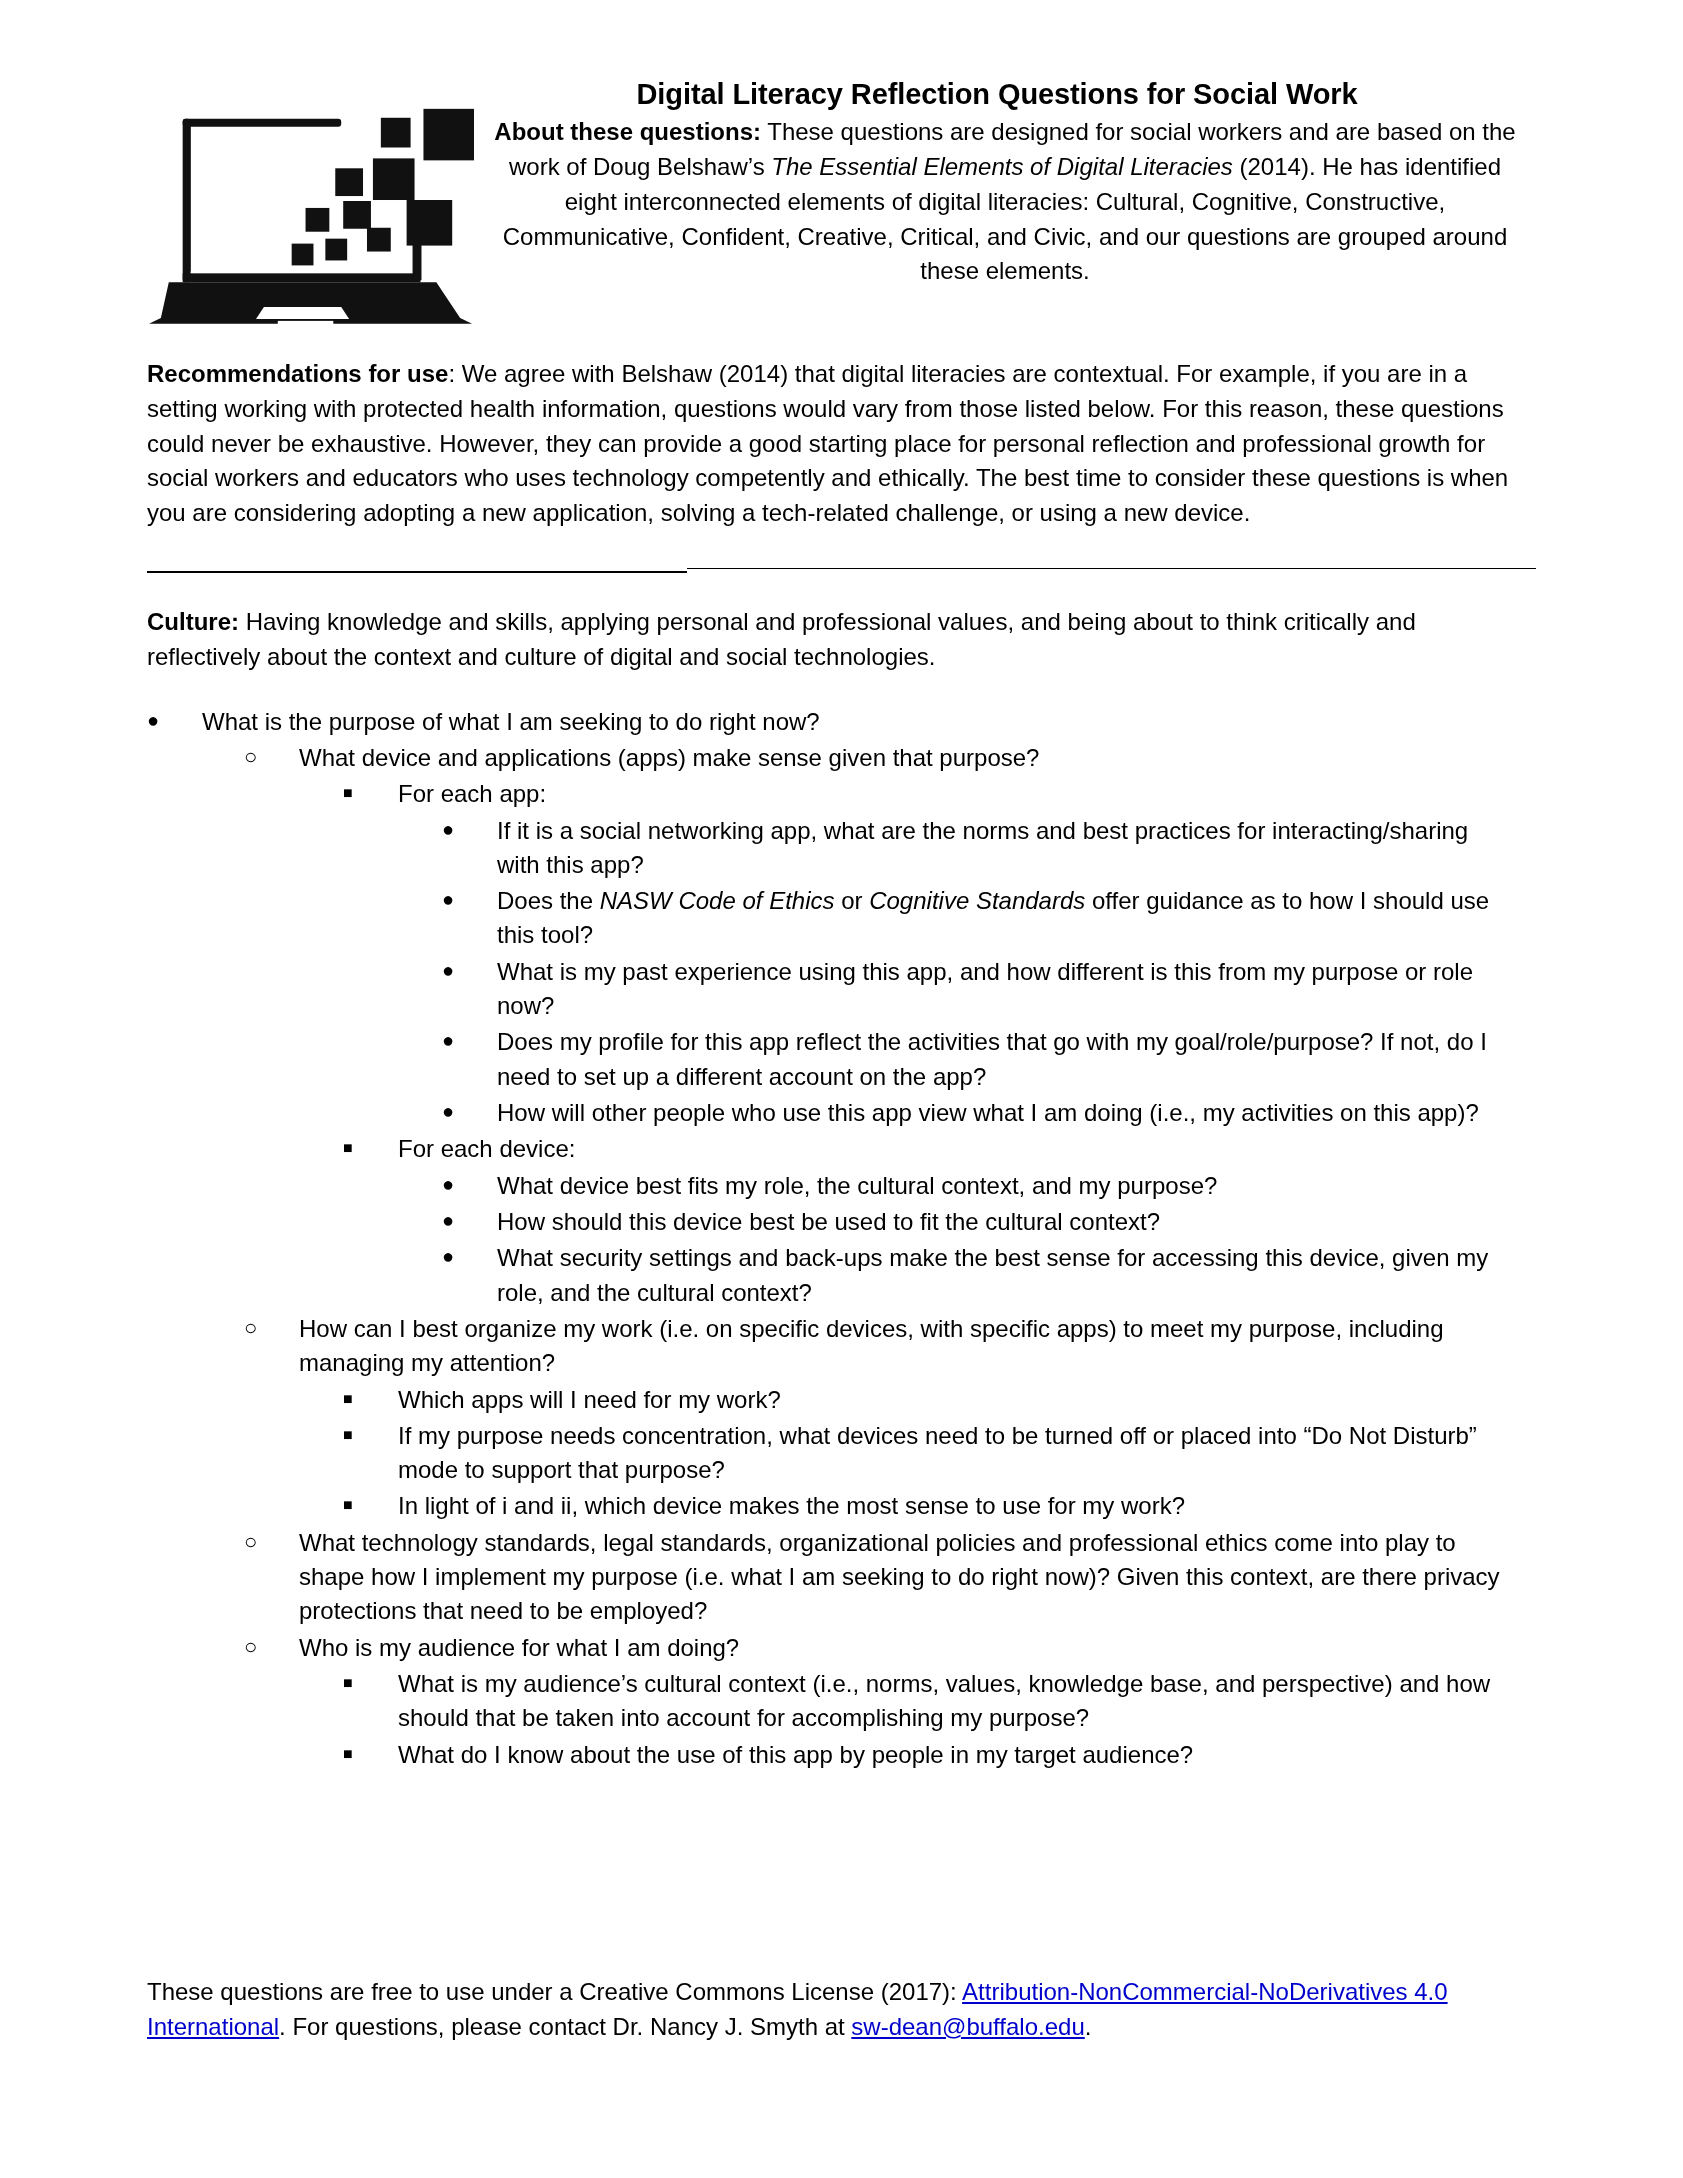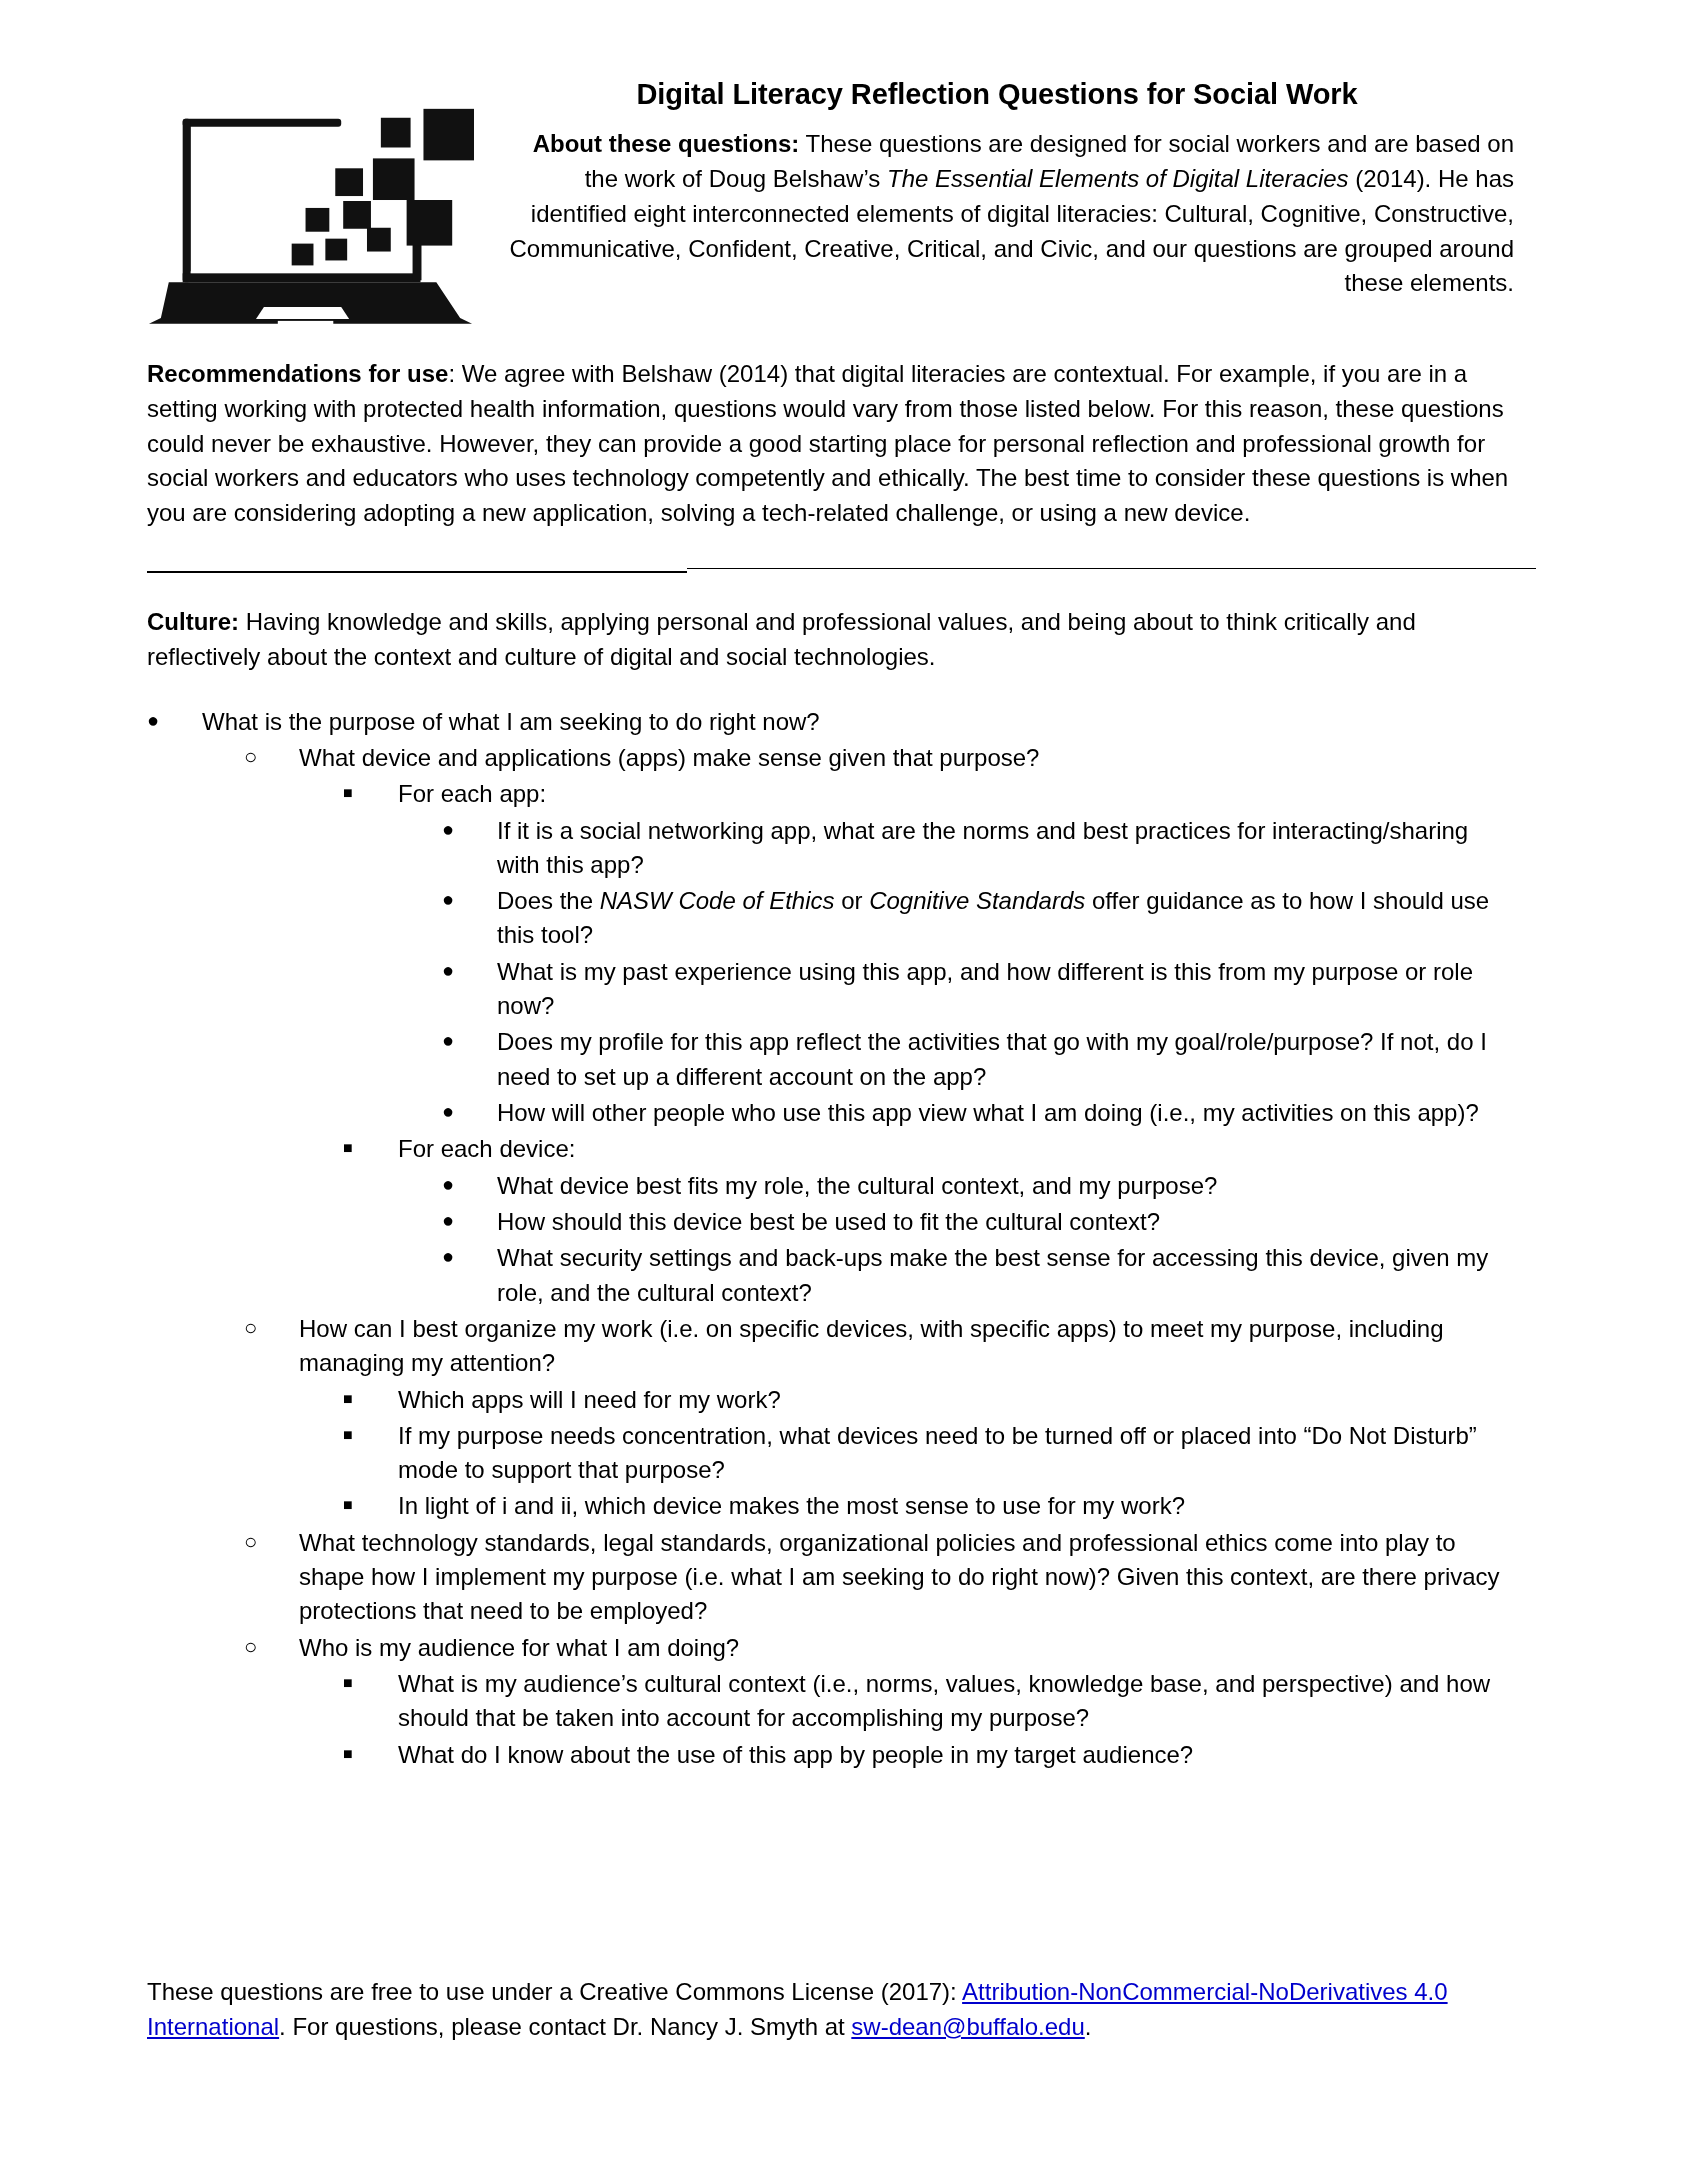--- a/index.html
+++ b/index.html
@@ -55,22 +55,22 @@
     font-size: 24px;
     font-weight: normal;
     text-align: center;
     line-height: 1.2;
     margin: 0 0 30px 0;
     padding-right: 22px;
   }
   .about-para {
     font-size: 24px;
     line-height: 1.45;
-    margin: 16px;
-    text-align: right;
+    margin: 4px;
+    text-align: center;
     padding-right: 6px;
   }
   .about-para b { font-weight: bold; }
   .about-para i { font-style: italic; }
 
   
   .rec-para {
     font-size: 24px;
     line-height: 1.45;
     margin: 32px 0 0 0;

